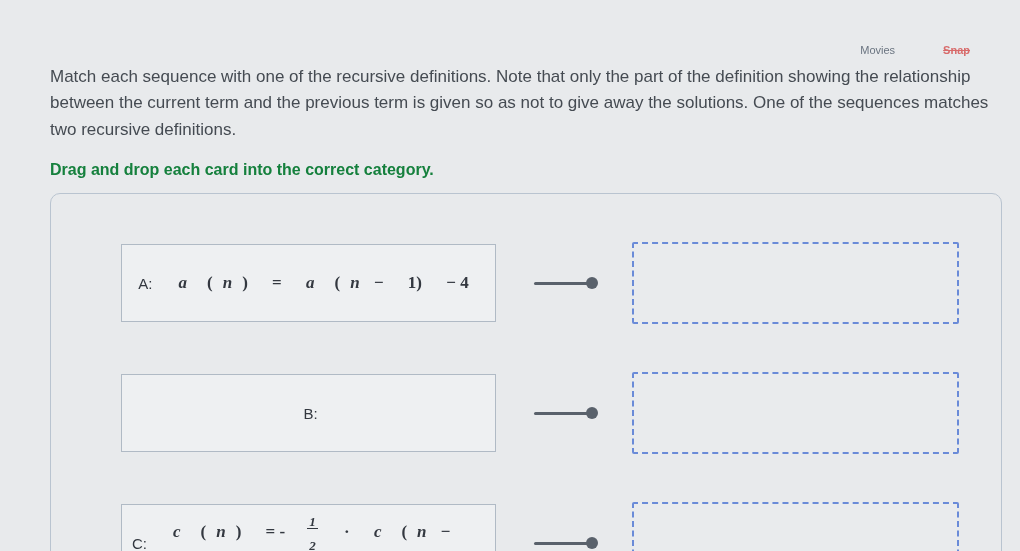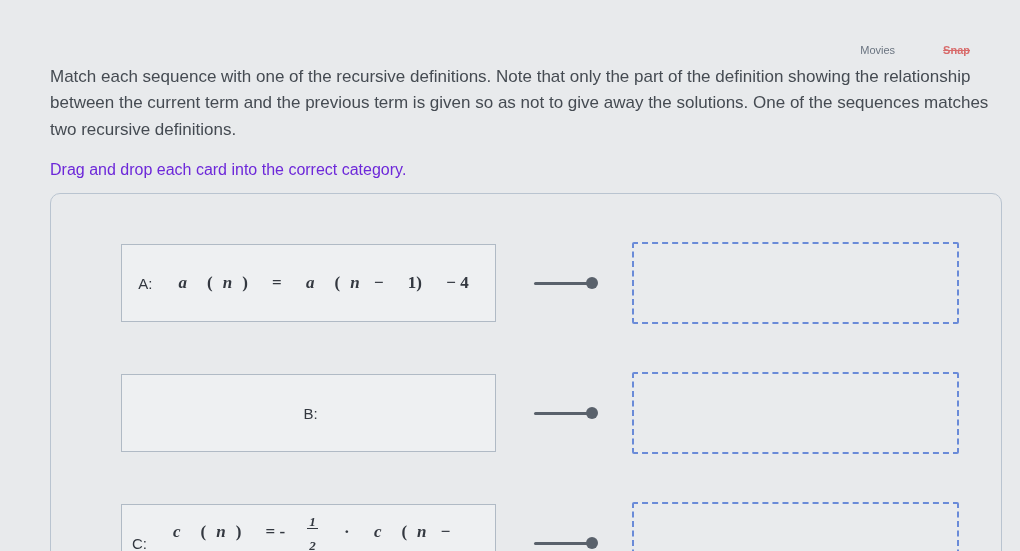--- a/index.html
+++ b/index.html
@@ -34,22 +34,23 @@
     padding: 10px 18px 0 10px;
   }
   .instructions {
     font-size: 17px;
     line-height: 1.55;
     color: #454b52;
     margin-bottom: 18px;
   }
   .subinstr {
     font-size: 16px;
-    color: #6d28d9;
+    color: #15803d;
     margin-bottom: 14px;
+    font-weight: bold;
   }
   .arena {
     border: 1px solid #b9c4d0;
     border-radius: 10px;
     padding: 28px 22px 10px 50px;
     background: rgba(255,255,255,0.04);
     position: relative;
     height: 380px;
     overflow: hidden;
   }

